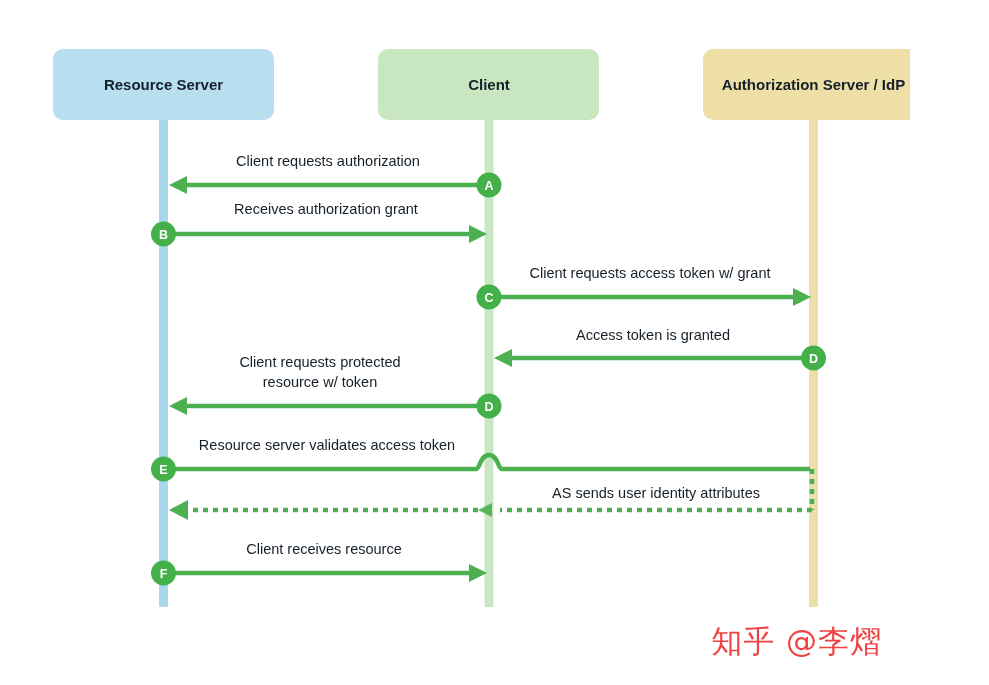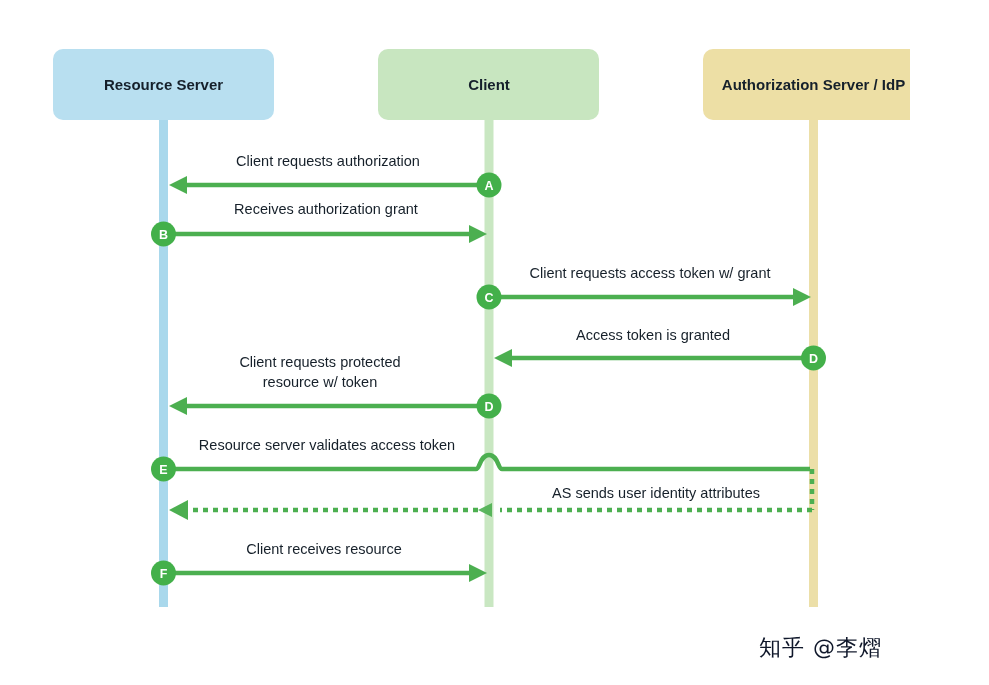--- a/index.html
+++ b/index.html
@@ -46,22 +46,22 @@
     font-weight: bold;
     fill: #ffffff;
     text-anchor: middle;
     dominant-baseline: central;
   }
   .watermark {
     position: absolute;
     right: 28px;
     bottom: 22px;
     font-family: "DejaVu Sans", sans-serif;
-    font-size: 22px;
-    color: #0f172a;
+    font-size: 31px;
+    color: #ef4444;
     letter-spacing: 1px;
     user-select: none;
     white-space: nowrap;
   }
 </style>
 </head>
 <body>
 
 <div id="canvas">
 

